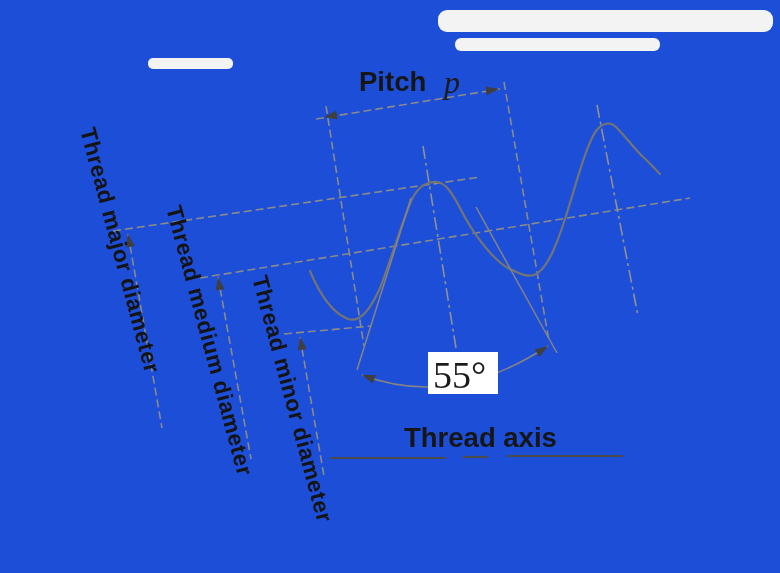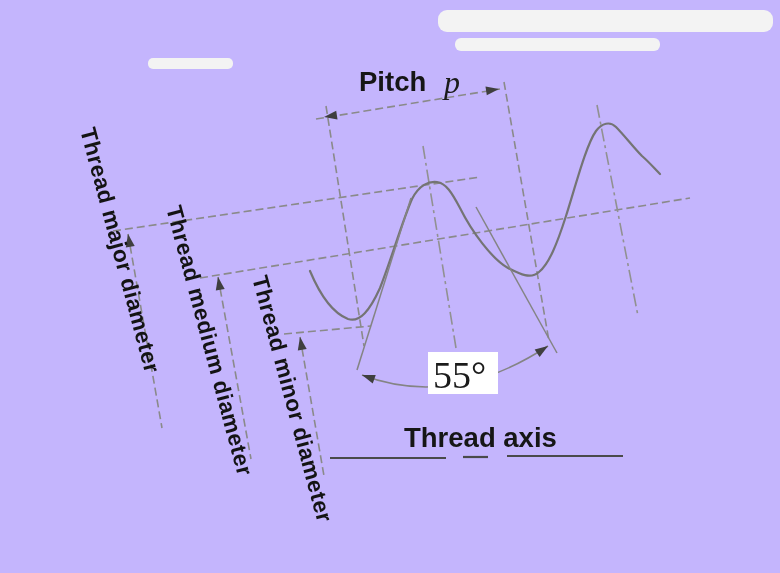--- a/index.html
+++ b/index.html
@@ -1,16 +1,16 @@
 <!DOCTYPE html>
 <html><head>
 <meta charset="utf-8">
 <style>
   html,body{margin:0;padding:0;background:#ffffff;}
-  .stage{position:relative;width:780px;height:573px;background:#c4b5fd;overflow:hidden;
+  .stage{position:relative;width:780px;height:573px;background:#1d4ed8;overflow:hidden;
          font-family:"Liberation Sans",sans-serif;}
   svg{position:absolute;left:0;top:0;}
   .lbl-sans{font-family:"Liberation Sans",sans-serif;font-weight:700;fill:#161616;}
   .lbl-serif{font-family:"Liberation Serif",serif;fill:#1b1b1b;}
   .rot-label{font-family:"Liberation Sans",sans-serif;font-weight:700;font-size:22.5px;
              letter-spacing:0.5px;fill:#141414;}
   .dim{stroke:#8a8a8a;stroke-width:1.6;fill:none;stroke-dasharray:8 4;}
   .cline{stroke:#919191;stroke-width:1.6;fill:none;stroke-dasharray:13 4 3 4;}
   .solidthin{stroke:#848484;stroke-width:1.5;fill:none;}
   .curve{stroke:#747474;stroke-width:2.2;fill:none;stroke-linecap:round;stroke-linejoin:round;}

